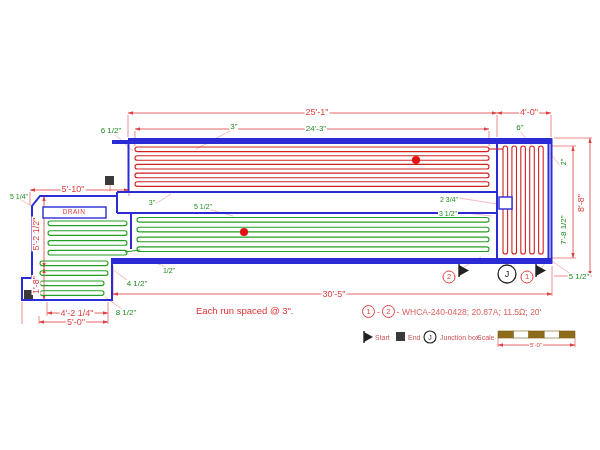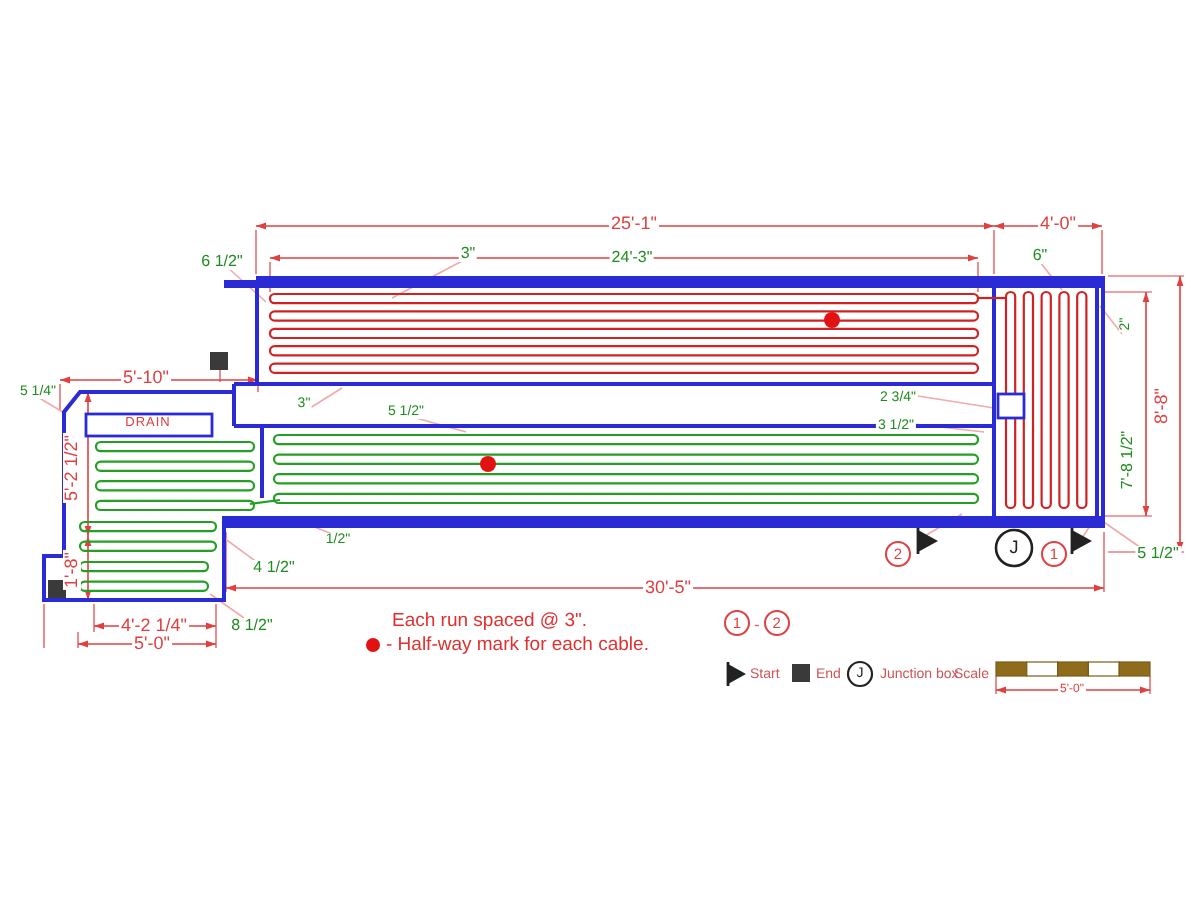--- a/index.html
+++ b/index.html
@@ -188,26 +188,26 @@
   <span class="lbl green s7" style="left:169px;top:270px">1/2"</span>
   <span class="lbl green" style="left:137px;top:284px">4 1/2"</span>
   <span class="lbl green" style="left:126px;top:313px">8 1/2"</span>
 
   <span class="lbl drain" style="left:74px;top:212px">DRAIN</span>
   <span class="lbl jtext nobg" style="left:507px;top:274px">J</span>
   <span class="lbl circnum nobg" style="left:527px;top:277px">1</span>
   <span class="lbl circnum nobg" style="left:449px;top:277px">2</span>
 
   <div class="note" style="left:196px;top:306px">Each run spaced @ 3".</div>
-  <div class="note" style="left:183px;top:318px"><span class="dot"></span><span>- Half-way mark for each cable.</span></div>
 
   <div class="spec" style="left:362px;top:305px">
     <span class="circ">1</span>
     <span>-</span>
     <span class="circ">2</span>
+    <span>- WHCA-240-0428; 20.87A; 11.5Ω; 20'</span>
   </div>
 
   <span class="leg" style="left:375px;top:334px">Start</span>
   <span class="leg" style="left:408px;top:334px">End</span>
   <span class="leg" style="left:440px;top:334px">Junction box</span>
   <span class="lbl nobg" style="left:430px;top:337px;color:#222;font-size:7px">J</span>
   <span class="leg" style="left:477px;top:334px">Scale</span>
   <span class="lbl scaledim" style="left:536px;top:345px">5'-0"</span>
 </div>
 

